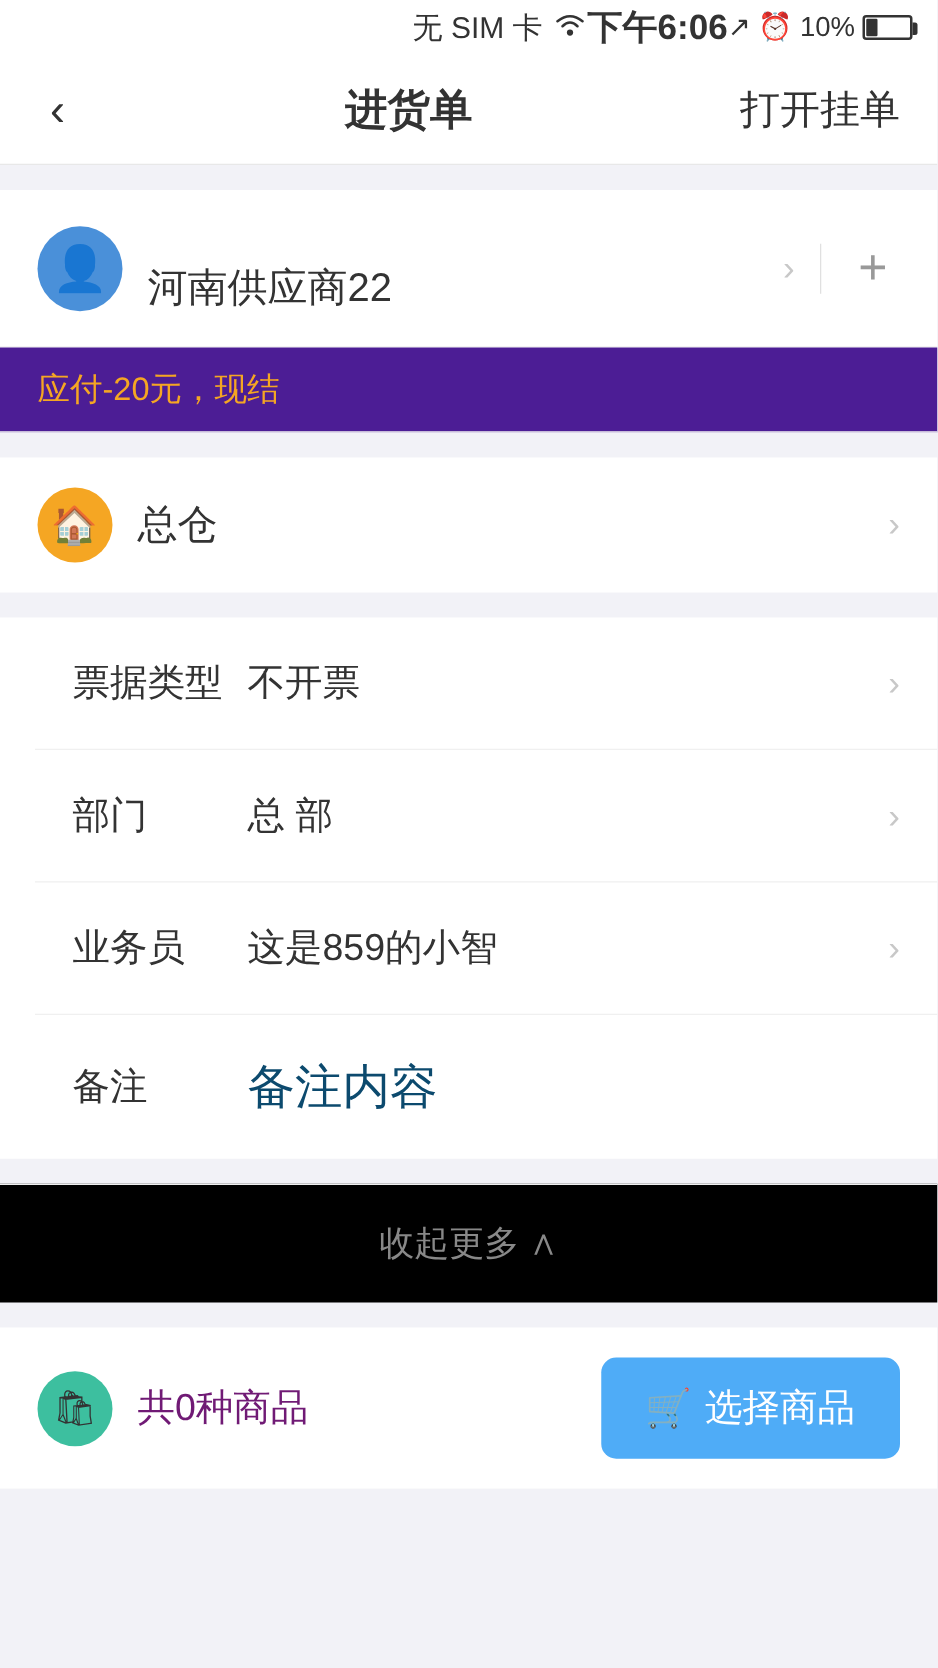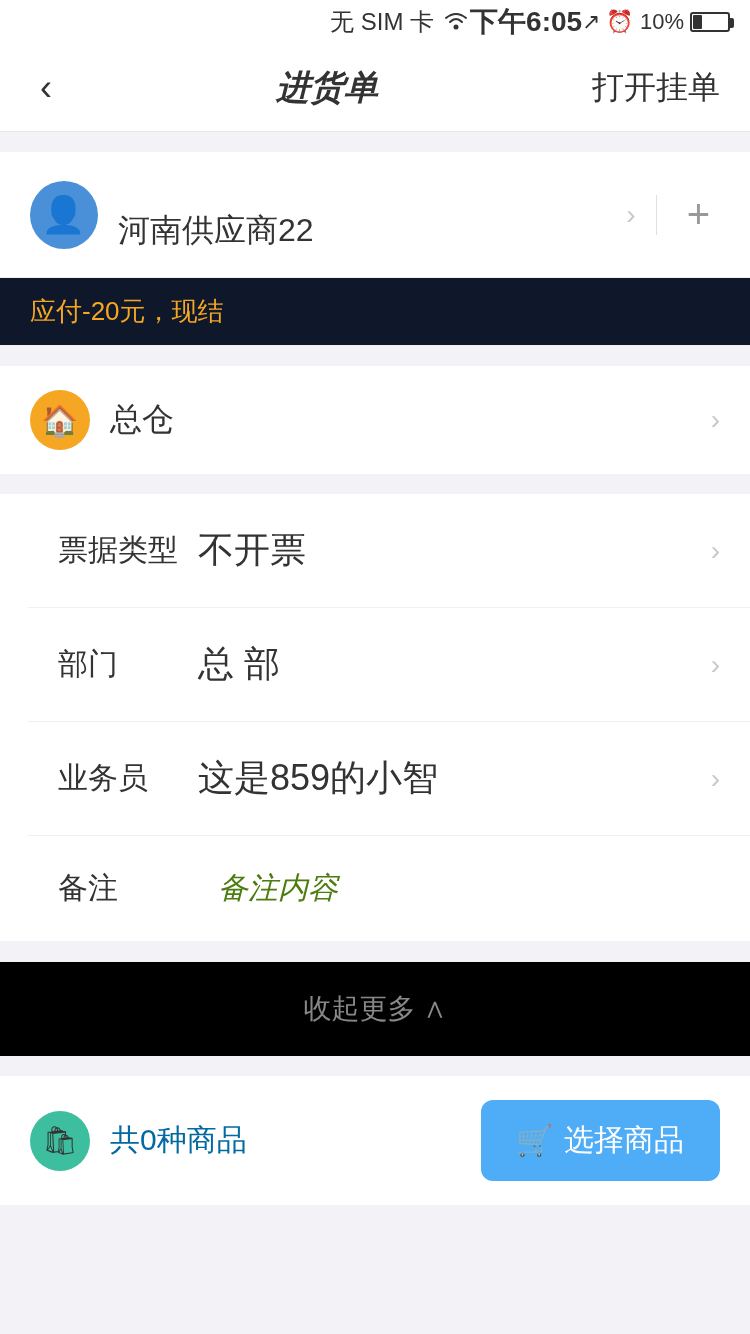--- a/index.html
+++ b/index.html
@@ -53,21 +53,20 @@
     .nav-back {
       font-size: 36px;
       color: #333;
       cursor: pointer;
       padding: 10px;
     }
     .nav-title {
       font-size: 34px;
       font-weight: 600;
       color: #333;
-      font-style: italic;
     }
     .nav-action {
       font-size: 32px;
       color: #333;
       cursor: pointer;
     }
 
     
     .section-divider {
       height: 20px;
@@ -115,21 +114,21 @@
     }
     .add-btn {
       font-size: 40px;
       color: #999;
       cursor: pointer;
       padding: 0 10px;
     }
 
     
     .notice-banner {
-      background: #0f172a;
+      background: #4c1d95;
       padding: 16px 30px;
       font-size: 26px;
       color: #f5a623;
       border-bottom: 1px solid #f0f0f0;
     }
 
     
     .warehouse-row {
       display: flex;
       align-items: center;
@@ -162,38 +161,36 @@
     .form-row {
       display: flex;
       align-items: center;
       padding: 32px 30px;
       border-bottom: 1px solid #f0f0f0;
       min-height: 100px;
       margin-left: 28px;
     }
     .form-row:last-child {
       border-bottom: none;
-      gap: 20px;
     }
     .form-label {
       width: 140px;
       font-size: 30px;
       color: #333;
       flex-shrink: 0;
     }
     .form-value {
       flex: 1;
-      font-size: 36px;
+      font-size: 30px;
       color: #333;
     }
     .form-placeholder {
       flex: 1;
-      font-size: 30px;
-      color: #4d7c0f;
-      font-style: italic;
+      font-size: 38px;
+      color: #0c4a6e;
     }
     .form-chevron {
       color: #c8c8c8;
       font-size: 28px;
     }
 
     
     .collapse-row {
       background: #000000;
       display: flex;
@@ -220,21 +217,21 @@
       width: 60px; height: 60px;
       border-radius: 50%;
       background: #3dbf9f;
       display: flex; align-items: center; justify-content: center;
       margin-right: 20px;
       flex-shrink: 0;
     }
     .product-count {
       flex: 1;
       font-size: 30px;
-      color: #0369a1;
+      color: #701a75;
     }
     .select-goods-btn {
       background: #4facf7;
       color: #fff;
       border: none;
       border-radius: 12px;
       padding: 20px 36px;
       font-size: 30px;
       cursor: pointer;
       display: flex;
@@ -257,21 +254,21 @@
     <span>无 SIM 卡</span>
     <span>
       <svg width="28" height="20" viewBox="0 0 28 20">
         <path d="M14 16 Q14 16 14 16" stroke="#333" stroke-width="2" fill="none"></path>
         <circle cx="14" cy="17" r="2.5" fill="#333"></circle>
         <path d="M8 12 Q14 6 20 12" stroke="#333" stroke-width="2" fill="none" stroke-linecap="round"></path>
         <path d="M4 8 Q14 0 24 8" stroke="#333" stroke-width="2" fill="none" stroke-linecap="round"></path>
       </svg>
     </span>
   </div>
-  <div class="status-center">下午6:05</div>
+  <div class="status-center">下午6:06</div>
   <div class="status-right">
     <span>↗</span>
     <span>⏰</span>
     <span>10%</span>
     <span class="battery-icon">
       <span class="battery-fill"></span>
     </span>
   </div>
 </div>
 

